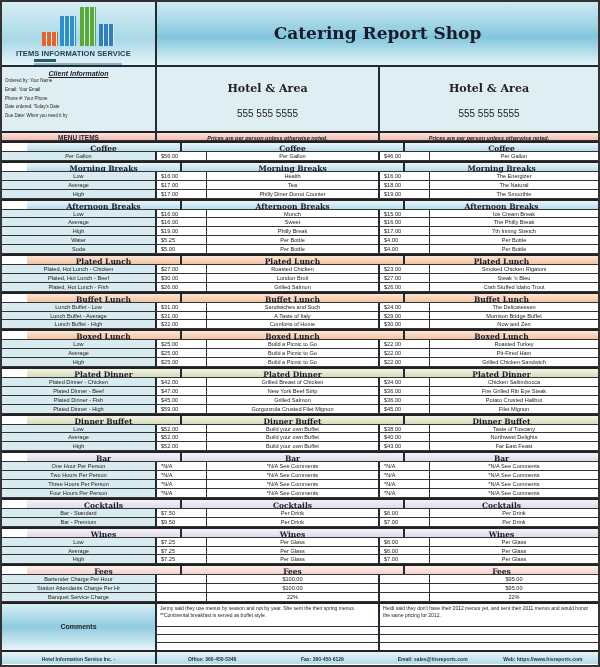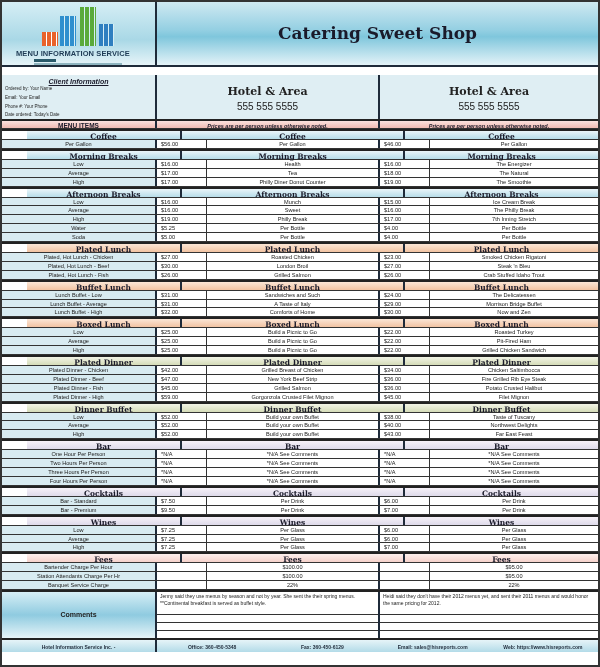--- a/index.html
+++ b/index.html
@@ -5,21 +5,21 @@
   * { box-sizing: border-box; margin: 0; padding: 0; }
   body { width: 600px; height: 667px; background: #fff; font-family: "Liberation Sans", sans-serif; overflow: hidden; }
   .sheet { position: relative; width: 600px; height: 667px; border: 2px solid #333; background: #fff; }
   .top { display: flex; height: 65px; border-bottom: 2px solid #1f2b3a; }
   .logo-cell { width: 155px; border-right: 2px solid #1f2b3a; background: linear-gradient(#d6eef5, #a9d8e6 60%, #e6f4f8); position: relative; }
   .title-cell { flex: 1; background: linear-gradient(#cfe9f1, #93cfe2 45%, #7fc6dc 55%, #e4f3f8); display: flex; flex-direction: column; align-items: center; justify-content: center; font-family: "DejaVu Serif", serif; font-weight: bold; color: #1a1a2a; font-size: 17px; line-height: 23px; }
   .bldg { position: absolute; }
   .logo-text { position: absolute; left: 14px; top: 47px; font-size: 7.5px; font-weight: bold; color: #1f3b55; letter-spacing: 0.1px; }
   .logo-bar { position: absolute; left: 32px; top: 57px; width: 22px; height: 3px; background: #2a5a6a; }
   .logo-bar2 { position: absolute; left: 32px; top: 61px; width: 88px; height: 2px; background: #8fb5c0; }
-  .info-row { display: flex; height: 44px; margin-top: 8px; }
+  .info-row { display: flex; height: 64px; }
   .client-cell { width: 155px; border-right: 2px solid #1f2b3a; background: #dfeef3; padding: 3px 3px; }
   .client-title { text-align: center; font-size: 7px; font-weight: bold; font-style: italic; text-decoration: underline; color: #1a1a2a; }
   .client-line { font-size: 4.5px; color: #222; line-height: 8.8px; }
   .hotel-cell { background: #dfeef3; display: flex; flex-direction: column; align-items: center; justify-content: space-around; padding: 8px 0 6px; font-family: "DejaVu Serif", serif; }
   .hotel-cell.a { width: 223px; border-right: 2px solid #1f2b3a; }
   .hotel-cell.b { flex: 1; }
   .hotel-name { font-weight: bold; font-size: 11px; color: #222; }
   .hotel-phone { font-size: 10px; color: #222; font-family: "Liberation Sans", sans-serif; }
   .row { display: flex; height: 8.9px; font-size: 5.6px; line-height: 8.9px; border-bottom: 1px solid #333; }
   .row > div { white-space: nowrap; overflow: hidden; }
@@ -56,26 +56,26 @@
 </head>
 <body>
 
 <div class="sheet">
   <div class="top">
     <div class="logo-cell">
       <div class="bldg" style="left:40px;top:30px;width:16px;height:14px;background:repeating-linear-gradient(90deg,#e8632b 0 4px,#fff 4px 5px);"></div>
       <div class="bldg" style="left:58px;top:14px;width:16px;height:30px;background:repeating-linear-gradient(90deg,#2f8fce 0 4px,#d6eef5 4px 5px);"></div>
       <div class="bldg" style="left:78px;top:5px;width:16px;height:39px;background:repeating-linear-gradient(90deg,#5aaa3a 0 4px,#d6eef5 4px 5px);"></div>
       <div class="bldg" style="left:97px;top:22px;width:15px;height:22px;background:repeating-linear-gradient(90deg,#2f7fc0 0 4px,#d6eef5 4px 5px);"></div>
-      <div class="logo-text">MENU INFORMATION SERVICE</div>
+      <div class="logo-text">ITEMS INFORMATION SERVICE</div>
       <div class="logo-bar"></div>
       <div class="logo-bar2"></div>
     </div>
     <div class="title-cell">
-      <div>Catering Sweet Shop</div>
+      <div>Catering Report Shop</div>
     </div>
   </div>
 
   <div class="info-row">
     <div class="client-cell">
       <div class="client-title">Client Information</div>
       <div class="client-line">Ordered by: Your Name</div>
       <div class="client-line">Email: Your Email</div>
       <div class="client-line">Phone #: Your Phone</div>
       <div class="client-line">Date ordered: Today's Date</div>

